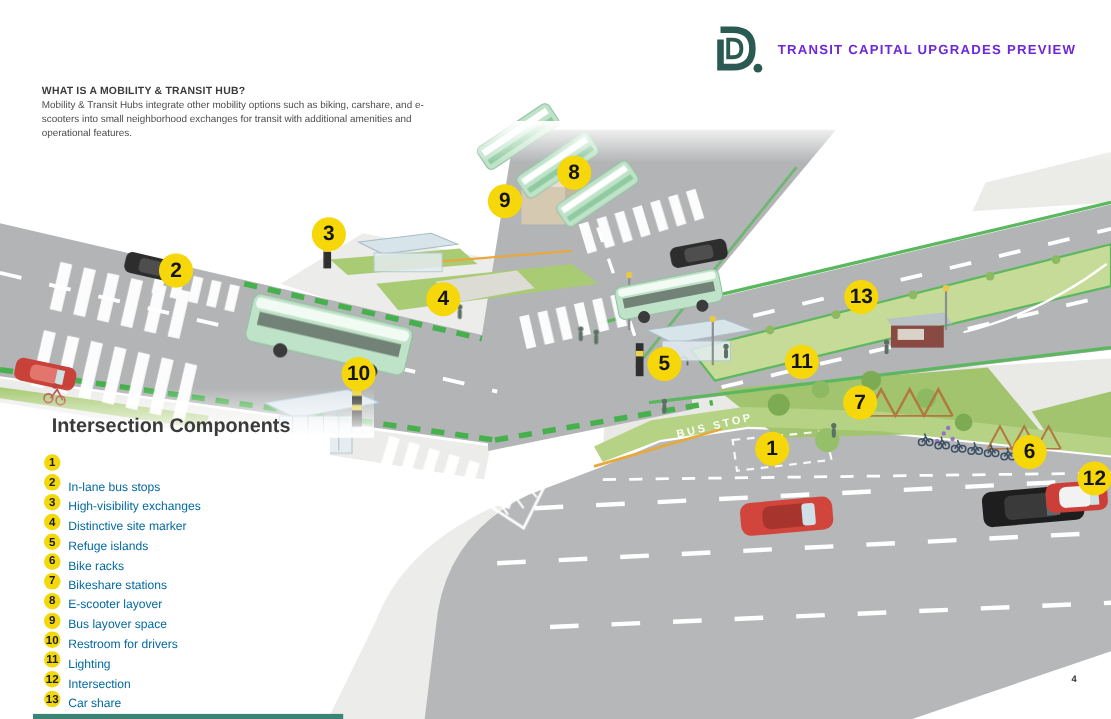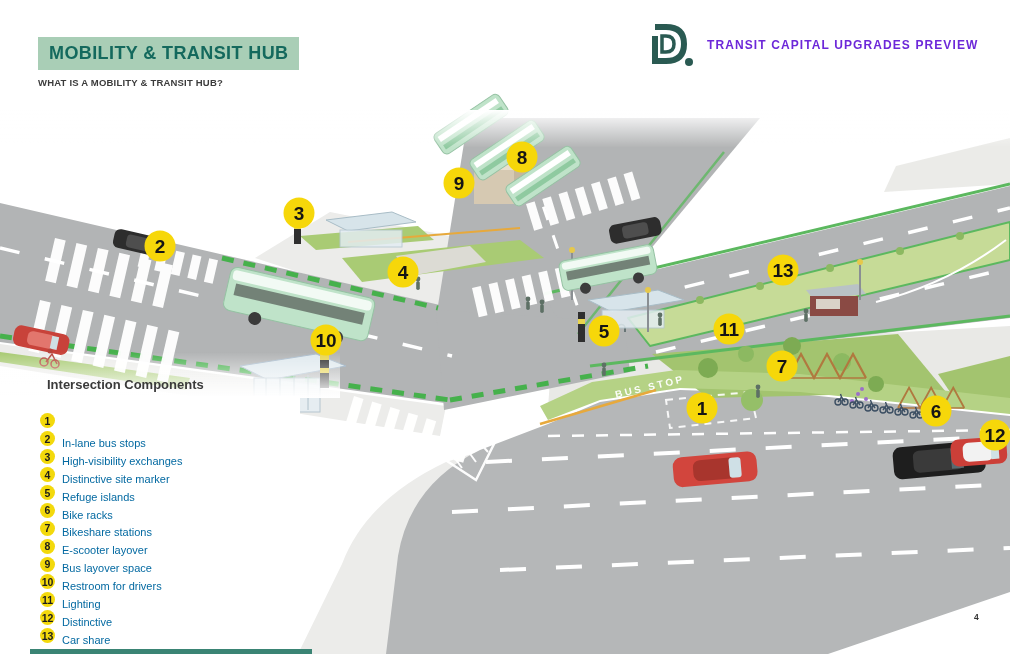--- a/index.html
+++ b/index.html
@@ -15,21 +15,21 @@
     color:#3b3b3b;letter-spacing:.2px;z-index:4;}
   .intro-body{position:absolute;left:38px;top:89px;width:356px;font-size:9px;line-height:1.42;
     color:#4c4c4c;z-index:4;}
 
   
   .logo-wrap{position:absolute;left:647px;top:23px;width:48px;height:46px;z-index:4;}
   .header-title{position:absolute;left:707px;top:38px;font-size:12px;font-weight:700;
     letter-spacing:1.1px;color:#6d28d9;z-index:4;white-space:nowrap;}
 
   
-  .legend-heading{position:absolute;left:47px;top:377px;font-size:13px;font-weight:700;
+  .legend-heading{position:absolute;left:47px;top:377px;font-size:18px;font-weight:700;
     color:#3a3a3a;z-index:4;}
   .legend-items{position:absolute;left:40px;top:412px;z-index:4;}
   .legend-item{display:flex;align-items:center;height:17.9px;gap:7px;}
   .legend-num{width:15px;height:15px;border-radius:50%;background:#f3d90c;color:#1c1c1c;
     font-size:10.5px;font-weight:700;display:flex;align-items:center;justify-content:center;flex:none;}
   .legend-label{font-size:11px;color:#0369a1;white-space:nowrap;margin-top:44px;}
 
   
   #callouts{position:absolute;inset:0;z-index:5;pointer-events:none;}
   .callout{position:absolute;transform:translate(-50%,-50%);min-width:31px;height:31px;
@@ -345,22 +345,22 @@
         <use href="#ped" x="806" y="318"></use>
       <use href="#ped" x="660" y="322"></use>
     </g>
 
     <rect x="0" y="110" width="1010" height="38" fill="url(#fadeTop)"></rect>
     <rect x="0" y="352" width="340" height="46" fill="url(#fadeLB)"></rect>
     <rect x="0" y="396" width="300" height="258" fill="#fff"></rect>
     <polygon points="828,654 1010,592 1010,654" fill="#fff"></polygon>
   </svg>
 
-  <div class="title-bar">MOBILITY &amp; TRANSIT HUB</div>
   <div class="intro-heading">WHAT IS A MOBILITY &amp; TRANSIT HUB?</div>
+  <div class="intro-body">Mobility &amp; Transit Hubs integrate other mobility options such as biking, carshare, and e-scooters into small neighborhood exchanges for transit with additional amenities and operational features.</div>
 
   <div class="logo-wrap" role="img" aria-label="D.">
     <svg width="48" height="46" viewBox="0 0 48 46">
       <path d="M8,4 H19 Q37,4 37,21 Q37,38 19,38 H8 V13" fill="none" stroke="#2a5a52" stroke-width="6"></path>
       <path d="M15,13 H19 Q27,13 27,21 Q27,29 19,29 H15 Z" fill="none" stroke="#2a5a52" stroke-width="3.5"></path>
       <circle cx="42" cy="39" r="4" fill="#2a5a52"></circle>
     </svg>
   </div>
   <div class="header-title">TRANSIT CAPITAL UPGRADES PREVIEW</div>
 
@@ -401,21 +401,21 @@
       <div class="legend-item">
         <span class="legend-num">9</span>
         <span class="legend-label">Restroom for drivers</span>
       </div>
       <div class="legend-item">
         <span class="legend-num">10</span>
         <span class="legend-label">Lighting</span>
       </div>
       <div class="legend-item">
         <span class="legend-num">11</span>
-        <span class="legend-label">Distinctive</span>
+        <span class="legend-label">Intersection</span>
       </div>
       <div class="legend-item">
         <span class="legend-num">12</span>
         <span class="legend-label">Car share</span>
       </div>
       <div class="legend-item">
         <span class="legend-num">13</span>
         <span class="legend-label">Retail racks</span>
       </div>
     </div>

